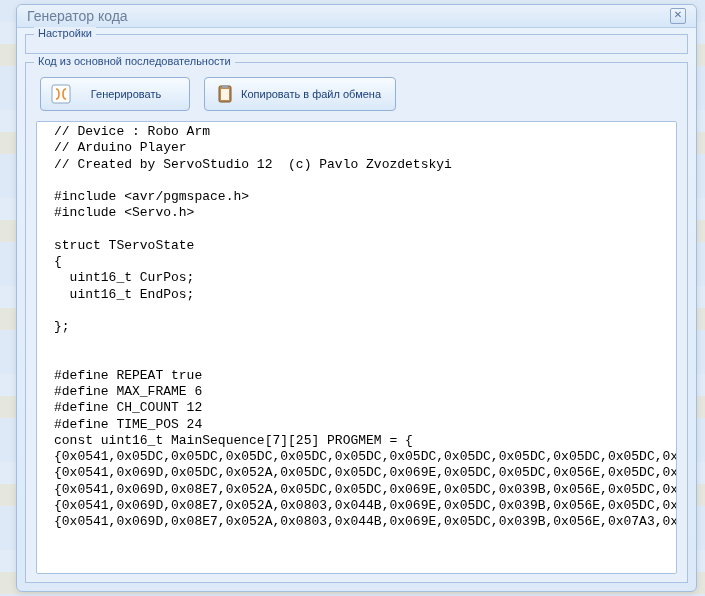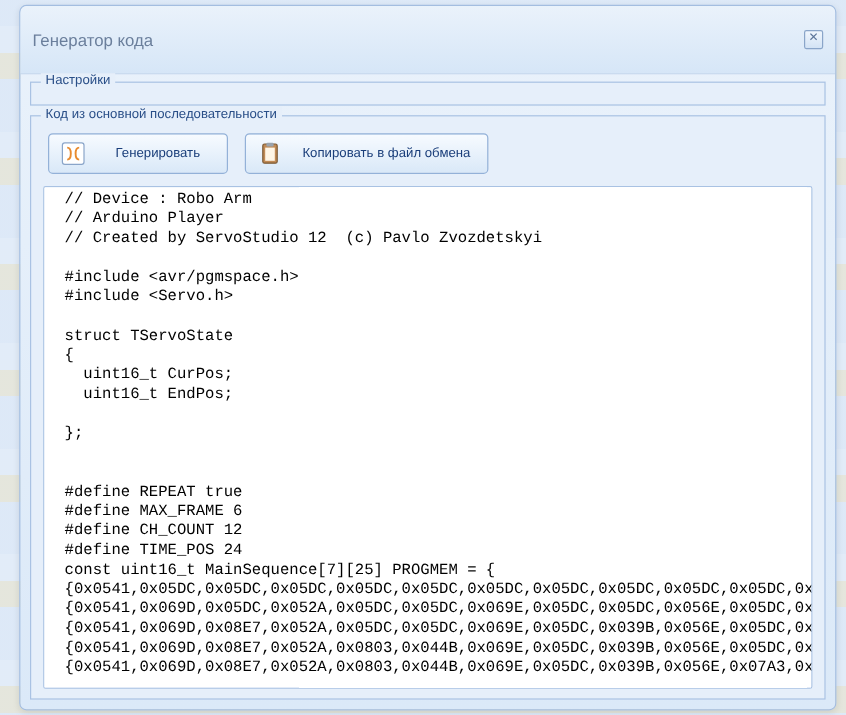--- a/index.html
+++ b/index.html
@@ -31,21 +31,21 @@
       border: 1px solid #a3bde0;
       border-radius: 6px;
       display: flex;
       flex-direction: column;
       box-shadow: 0 2px 6px rgba(0,0,0,0.1);
     }
     .titlebar {
       display: flex;
       align-items: flex-start;
       justify-content: space-between;
-      padding: 20px 10px;
+      padding: 3px 10px;
       background: linear-gradient(#eaf2fb, #d6e6f7);
       border-bottom: 1px solid #b8cde8;
       border-radius: 6px 6px 0 0;
     }
     .titlebar .title {
       color: #6b7f9c;
       font-size: 14px;
     }
     .close-btn {
       width: 16px; height: 16px;
@@ -116,21 +116,21 @@
       justify-content: flex-end;
     }
     .toolbar {
       display: flex;
       gap: 14px;
       padding: 2px 4px 10px 4px;
     }
     .tb-btn {
       display: flex;
       align-items: center;
-      gap: 15px;
+      gap: 4px;
       padding: 4px 14px 4px 8px;
       border: 1px solid #93b1d8;
       border-radius: 4px;
       background: linear-gradient(#f7fbff, #d9e8f8);
       color: #1a3e7a;
       cursor: pointer;
       min-height: 34px;
       min-width: 150px;
     }
     .tb-btn .icon {

